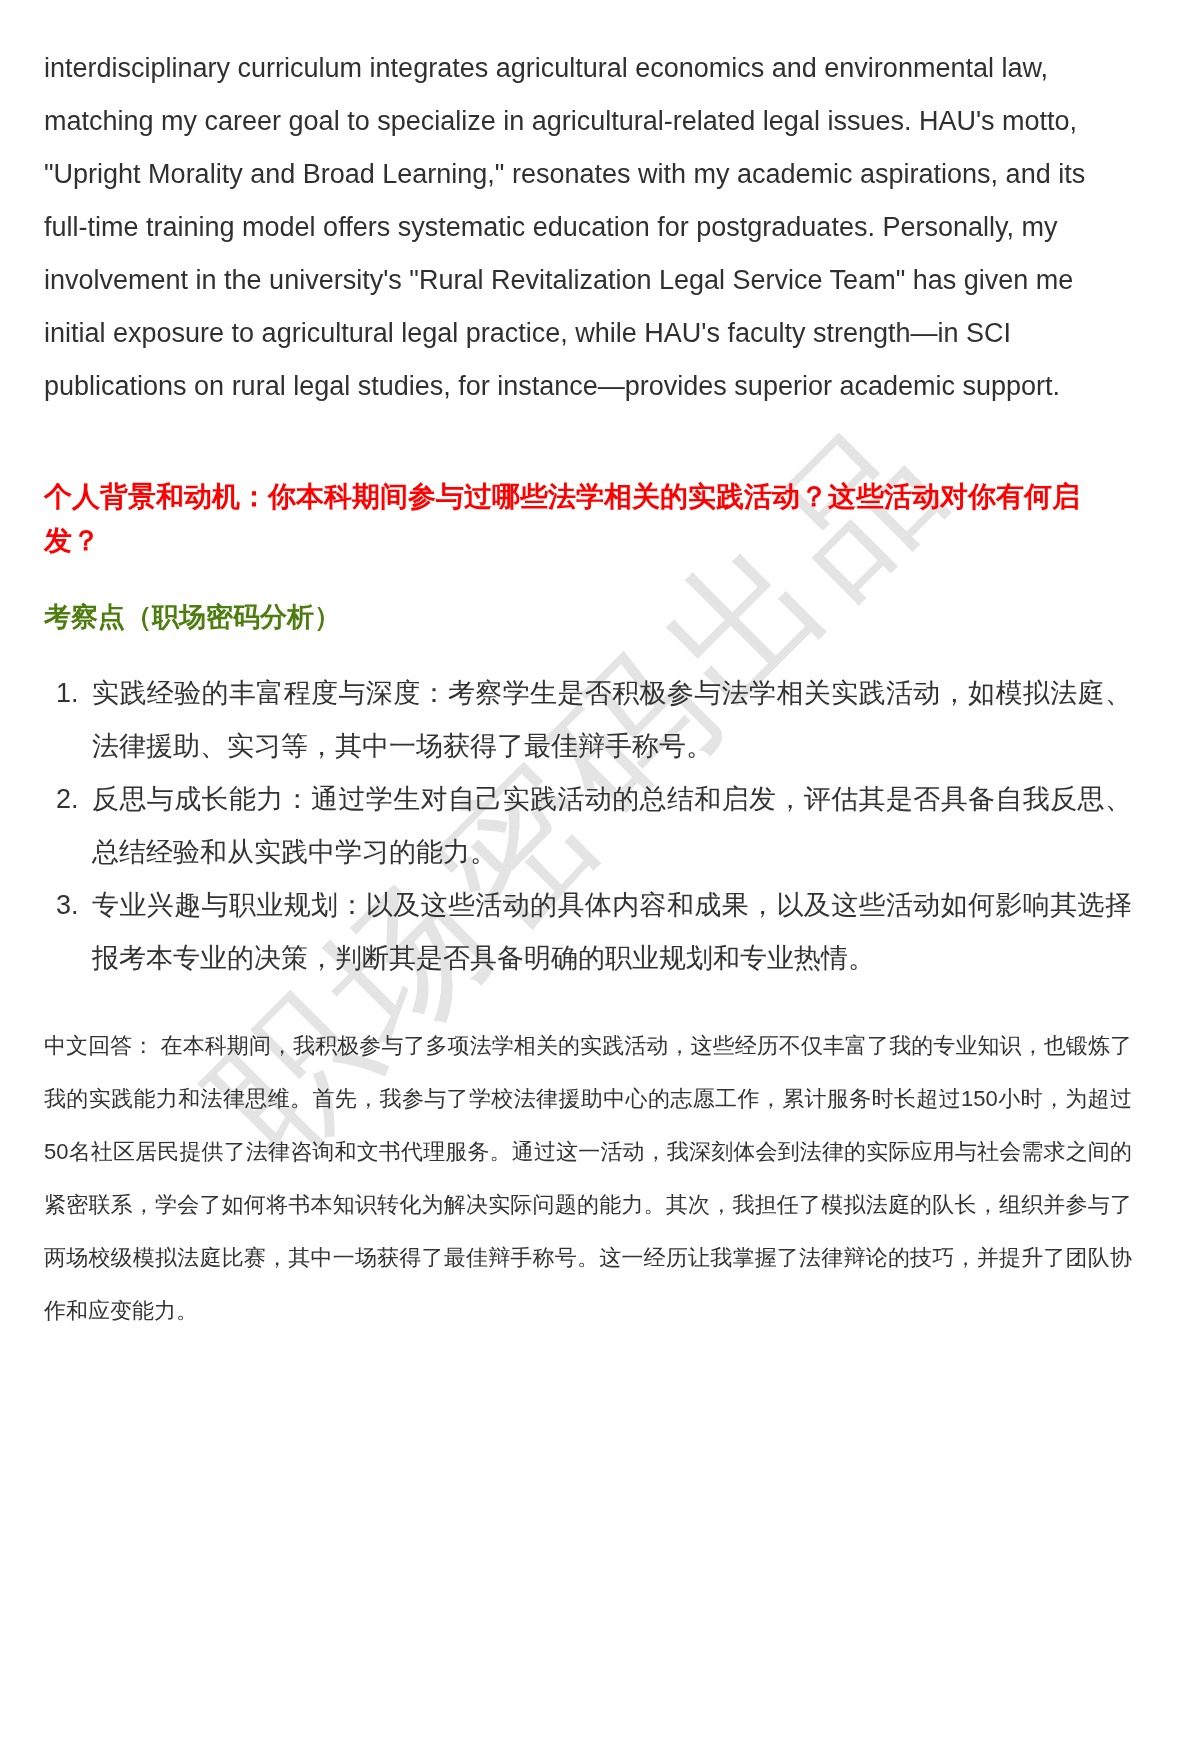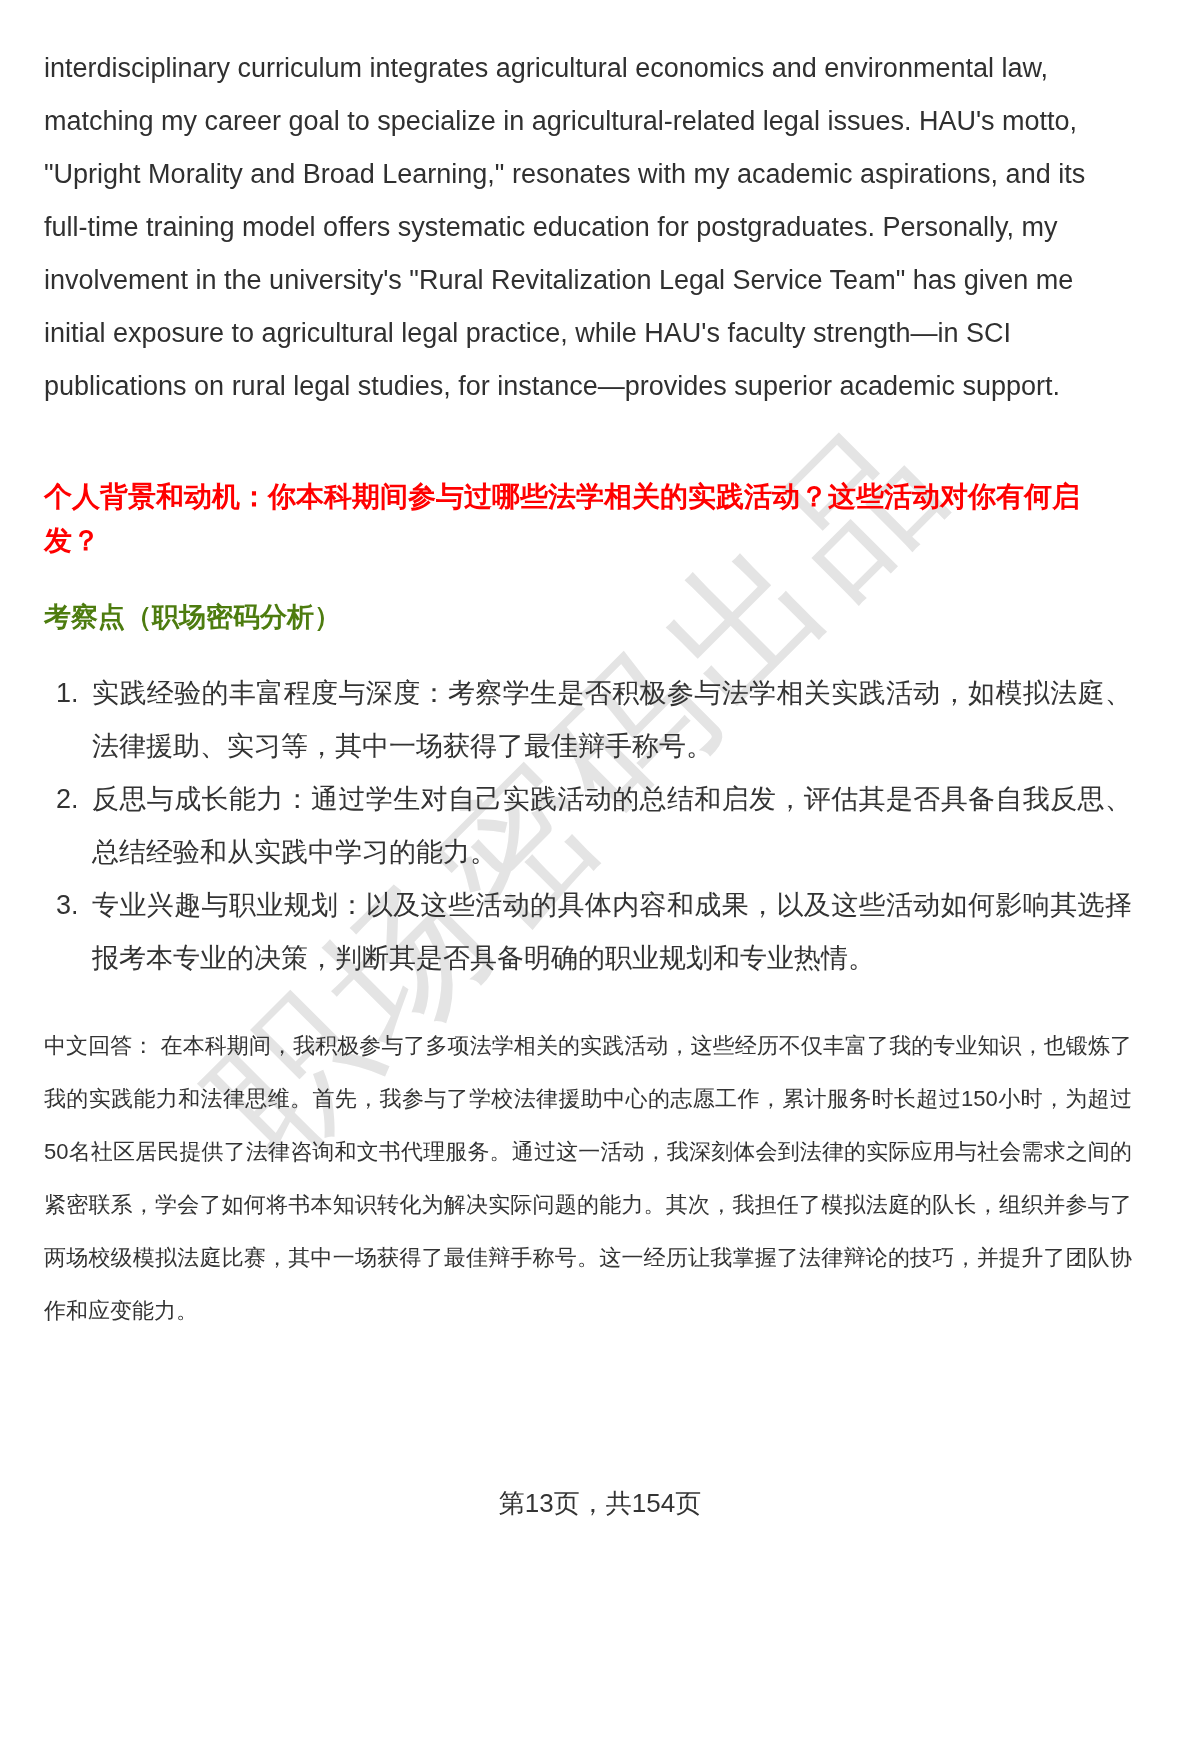--- a/index.html
+++ b/index.html
@@ -118,15 +118,14 @@
         <span class="olist-num">3.</span>
         <span class="olist-text">专业兴趣与职业规划：以及这些活动的具体内容和成果，以及这些活动如何影响其选择报考本专业的决策，判断其是否具备明确的职业规划和专业热情。</span>
       </div>
 
     </div>
 
     <p class="cn-para">中文回答： 在本科期间，我积极参与了多项法学相关的实践活动，这些经历不仅丰富了我的专业知识，也锻炼了我的实践能力和法律思维。首先，我参与了学校法律援助中心的志愿工作，累计服务时长超过150小时，为超过50名社区居民提供了法律咨询和文书代理服务。通过这一活动，我深刻体会到法律的实际应用与社会需求之间的紧密联系，学会了如何将书本知识转化为解决实际问题的能力。其次，我担任了模拟法庭的队长，组织并参与了两场校级模拟法庭比赛，其中一场获得了最佳辩手称号。这一经历让我掌握了法律辩论的技巧，并提升了团队协作和应变能力。</p>
 
   </div>
 
-  <div class="footer">第13页，共154页</div>
 
 </div>
 
 </body></html>

